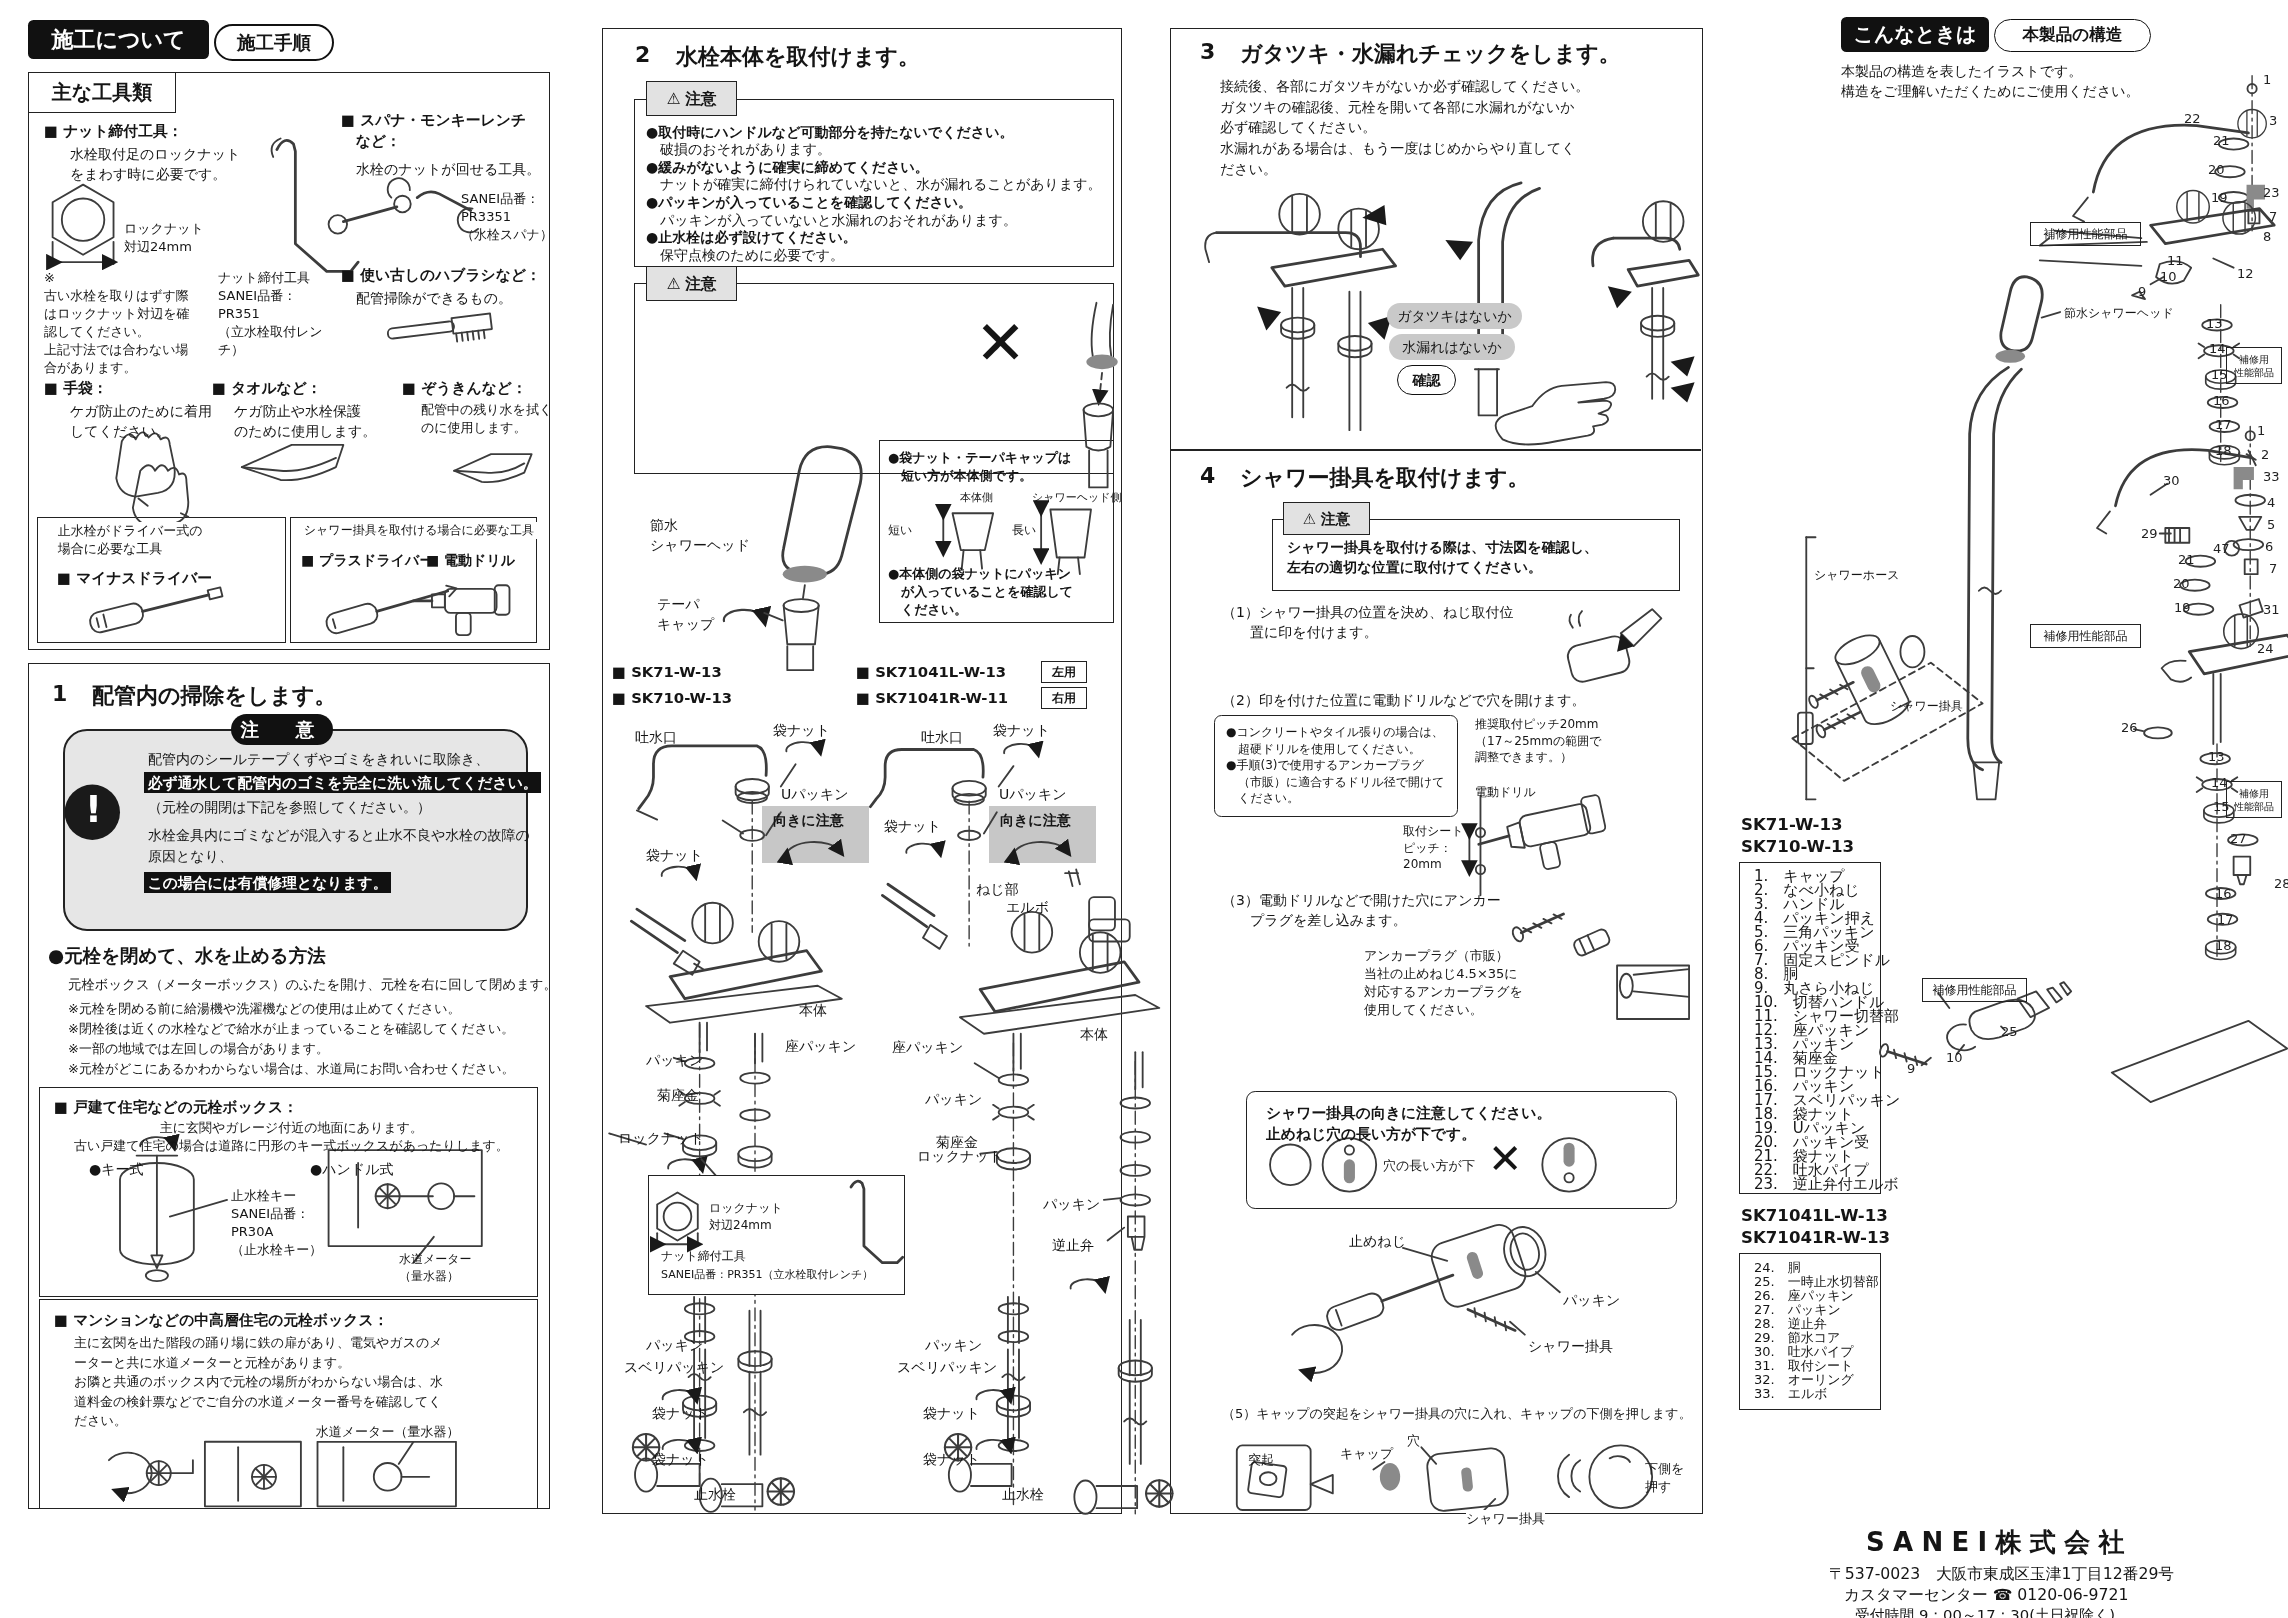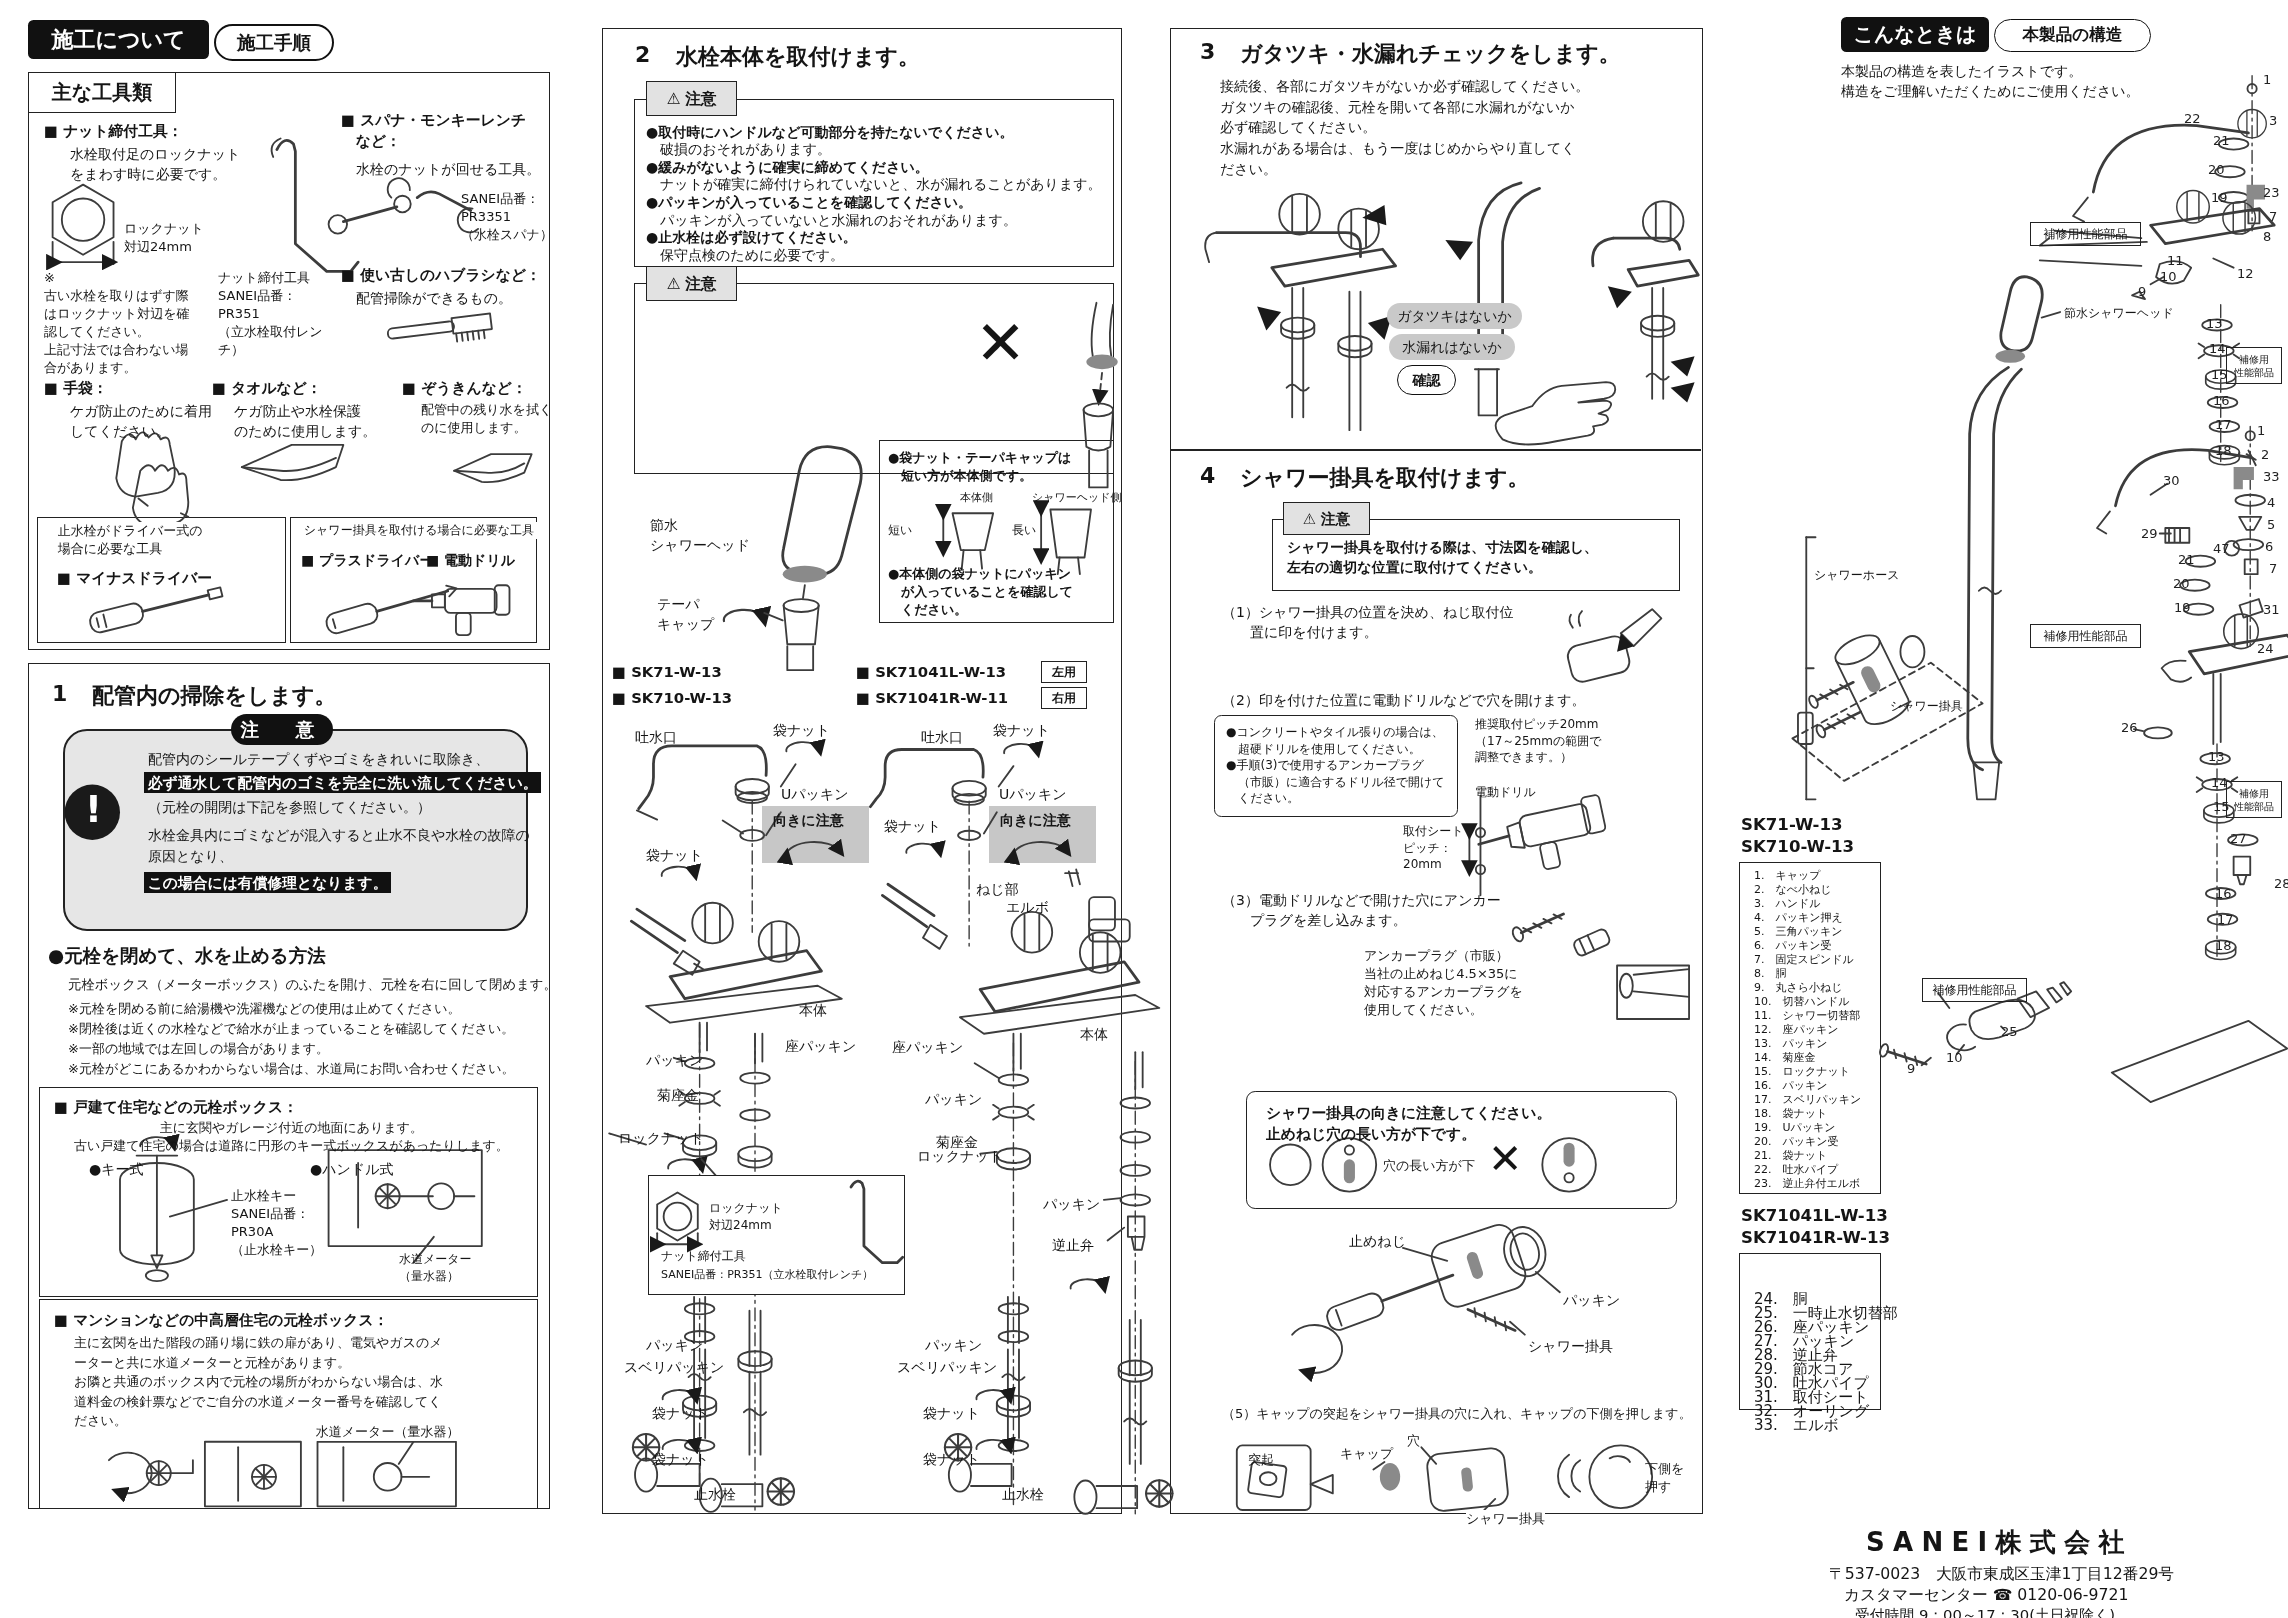--- a/index.html
+++ b/index.html
@@ -933,21 +933,21 @@
   <span class="dnum txt" style="left:2215px;top:886px;">16</span>
   <span class="dnum txt" style="left:2217px;top:912px;">17</span>
   <span class="dnum txt" style="left:2215px;top:938px;">18</span>
   <span class="dnum txt" style="left:2001px;top:1024px;">25</span>
   <span class="dnum txt" style="left:1946px;top:1050px;">10</span>
   <span class="dnum txt" style="left:1907px;top:1061px;">9</span>
 
   <div class="abs txt b f18" style="left:1741px;top:814px;">SK71-W-13</div>
   <div class="abs txt b f18" style="left:1741px;top:836px;">SK710-W-13</div>
   <div class="box" style="left:1739px;top:862px;width:140px;height:330px;"></div>
-  <div class="abs txt ml" style="left:1754px;top:869px;font-size:11px;line-height:14px;">1.　キャップ
+  <div class="abs txt ml" style="left:1754px;top:869px;font-size:15px;line-height:14px;">1.　キャップ
 2.　なべ小ねじ
 3.　ハンドル
 4.　パッキン押え
 5.　三角パッキン
 6.　パッキン受
 7.　固定スピンドル
 8.　胴
 9.　丸さら小ねじ
 10.　切替ハンドル
 11.　シャワー切替部
@@ -960,21 +960,21 @@
 18.　袋ナット
 19.　Uパッキン
 20.　パッキン受
 21.　袋ナット
 22.　吐水パイプ
 23.　逆止弁付エルボ</div>
 
   <div class="abs txt b f18" style="left:1741px;top:1205px;">SK71041L-W-13</div>
   <div class="abs txt b f18" style="left:1741px;top:1227px;">SK71041R-W-13</div>
   <div class="box" style="left:1739px;top:1253px;width:140px;height:155px;"></div>
-  <div class="abs txt ml" style="left:1754px;top:1261px;font-size:15px;line-height:14px;margin-top:31px;">24.　胴
+  <div class="abs txt ml" style="left:1754px;top:1261px;font-size:13px;line-height:14px;">24.　胴
 25.　一時止水切替部
 26.　座パッキン
 27.　パッキン
 28.　逆止弁
 29.　節水コア
 30.　吐水パイプ
 31.　取付シート
 32.　オーリング
 33.　エルボ</div>
 

